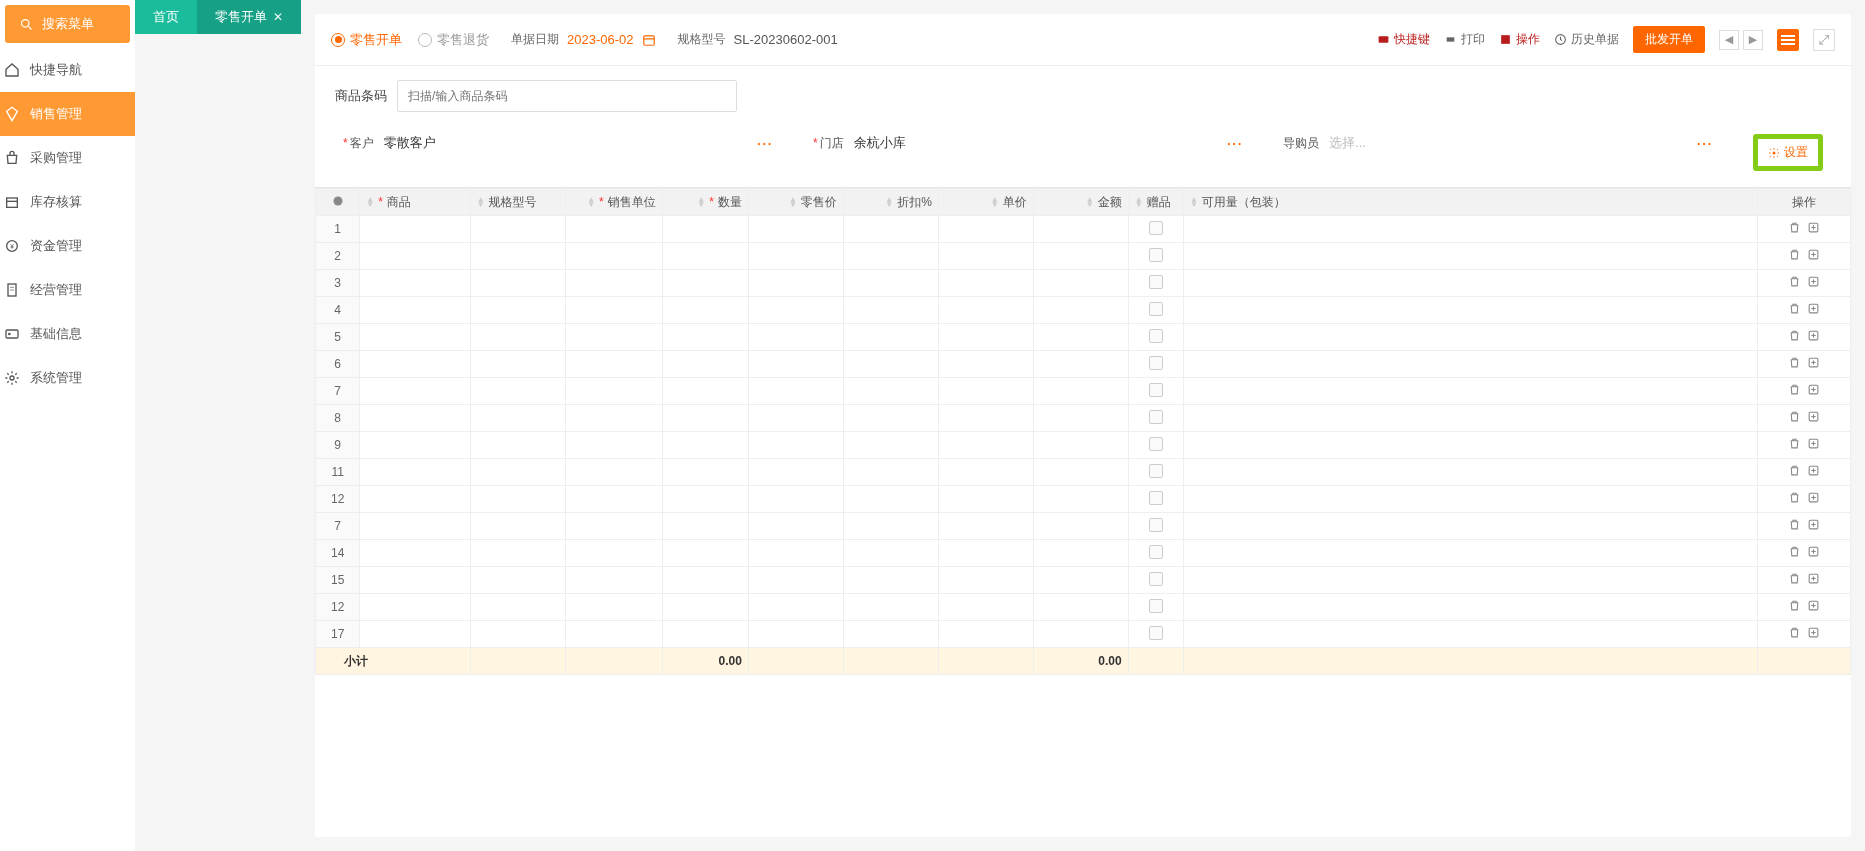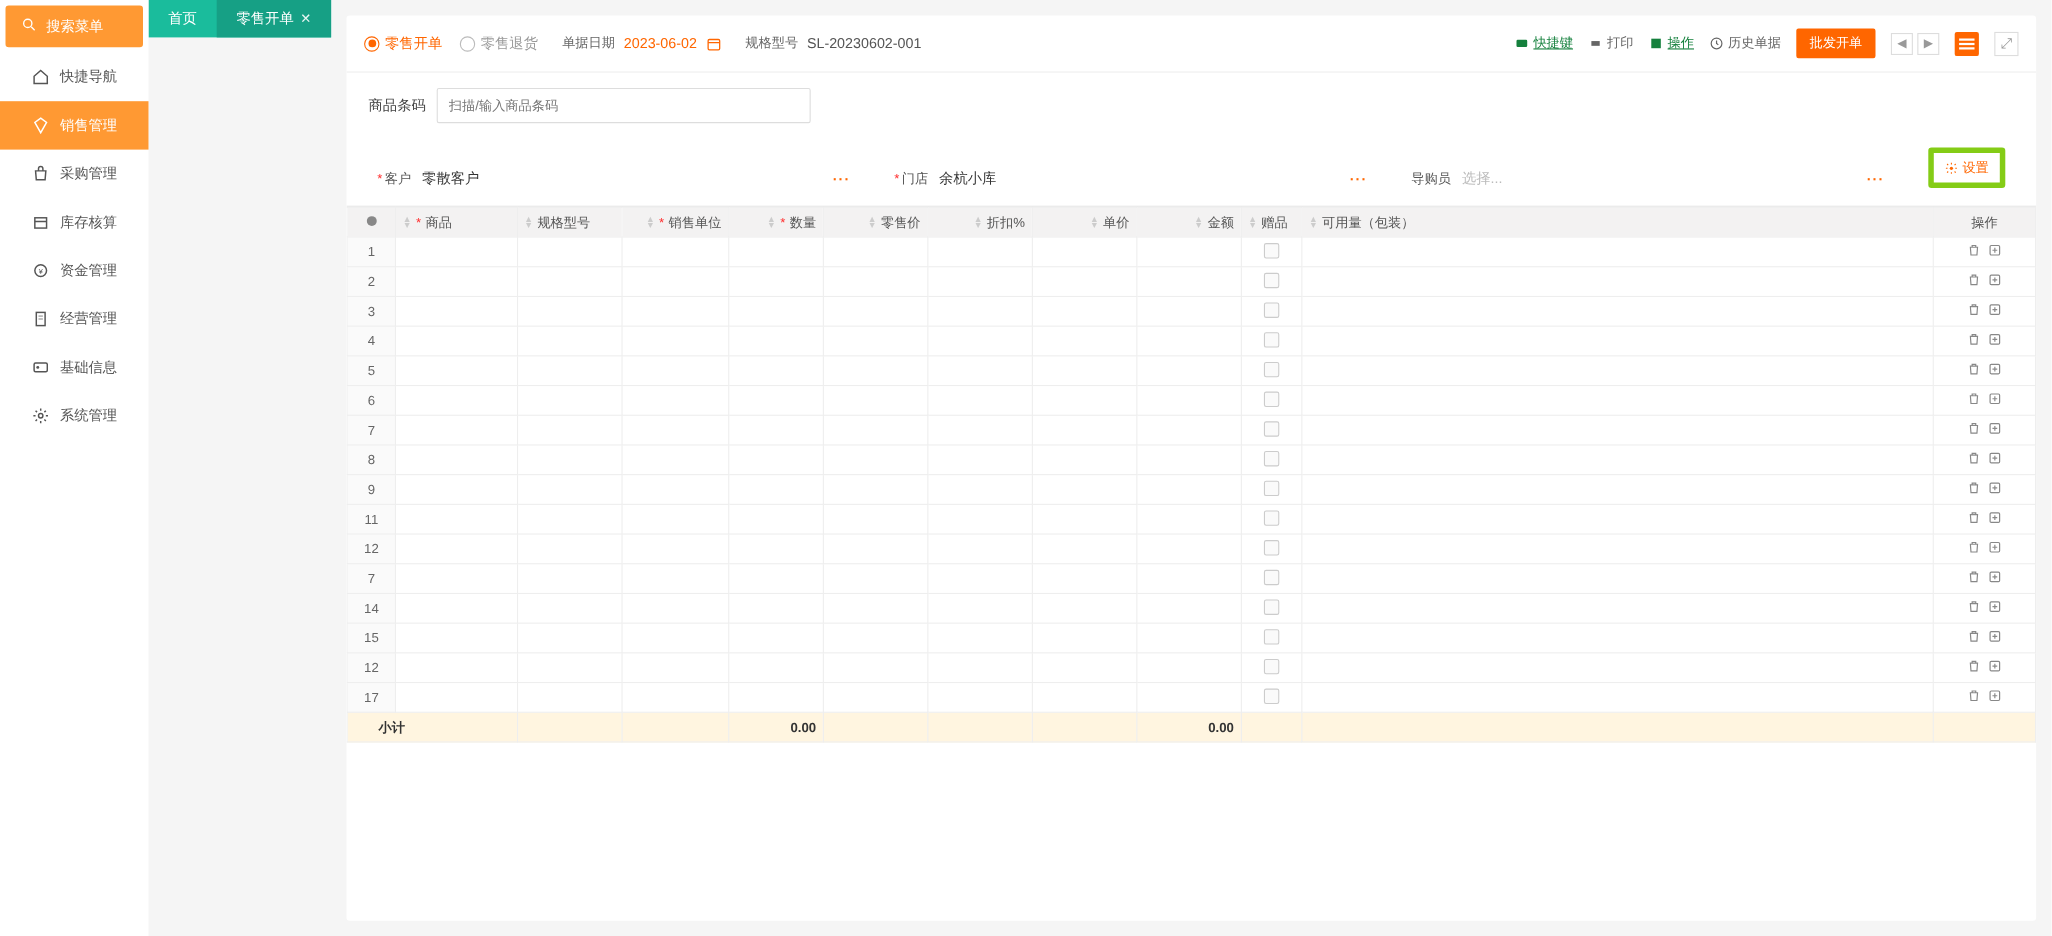--- a/index.html
+++ b/index.html
@@ -2,22 +2,22 @@
 <html><head>
 <meta charset="utf-8">
 <style>
 * { margin: 0; padding: 0; box-sizing: border-box; font-family: "Microsoft YaHei", Arial, sans-serif; }
 body { background: #f5f5f5; color: #333; font-size: 13px; width: 1865px; height: 851px; overflow: hidden; }
 
 .layout { display: flex; height: 100%; }
 
 
 .sidebar { width: 135px; background: #fff; display: flex; flex-direction: column; flex-shrink: 0; }
-.search-btn { background: #ff9933; color: #fff; padding: 10px 14px; margin: 5px; border-radius: 3px; display: flex; align-items: flex-start; gap: 8px; cursor: pointer; font-size: 13px; }
-.menu-item { padding: 13px 18px; display: flex; align-items: center; gap: 10px; cursor: pointer; color: #555; fill: #555; justify-content: center; }
+.search-btn { background: #ff9933; color: #fff; padding: 10px 14px; margin: 5px; border-radius: 3px; display: flex; align-items: center; gap: 8px; cursor: pointer; font-size: 13px; }
+.menu-item { padding: 13px 4px; display: flex; align-items: center; gap: 10px; cursor: pointer; color: #555; fill: #555; }
 .menu-item.active { background: #ff9933; color: #fff; fill: #fff; }
 .menu-item svg { width: 16px; height: 16px; flex-shrink: 0; }
 
 
 .main { flex: 1; display: flex; flex-direction: row; overflow: hidden; }
 
 
 .top-tabs { background: #1abc9c; color: #fff; display: flex; height: 34px; align-items: stretch; }
 .tab { padding: 0 18px; display: flex; align-items: center; gap: 6px; cursor: pointer; font-size: 13px; }
 .tab.active { background: #16a085; }
@@ -35,36 +35,36 @@
 .radio-o.on { border-color:#ff6600; }
 .radio-o.on::after { content:""; width:7px; height:7px; border-radius:50%; background:#ff6600; }
 .radio span.lbl.on { color:#ff6600; }
 .radio span.lbl { color:#999; }
 .kv { display:flex; align-items:center; gap:8px; }
 .kv .lbl { color:#666; font-size:12px; }
 .kv .val { color:#ff6600; font-size:13px; }
 
 .top-right { display:flex; align-items:center; gap:14px; }
 .link-act { display:flex; align-items:center; gap:4px; color:#666; cursor:pointer; font-size:12px; }
-.link-act.or { color:#15803d;text-decoration:underline; }
+.link-act.or { color:#b91c1c; }
 .link-act svg { width:13px; height:13px; fill:currentColor; }
 .btn-primary { background:#ff6600; color:#fff; padding:5px 12px; border-radius:2px; cursor:pointer; font-size:12px; }
 .pager { display:flex; gap:4px; }
 .pager-btn { width:20px; height:20px; border:1px solid #ddd; display:flex; align-items:center; justify-content:center; cursor:pointer; color:#999; font-size:11px; }
 .sq { width:22px; height:22px; background:#ff6600; border-radius:2px; display:flex; align-items:center; justify-content:center; cursor:pointer; }
 .sq span { width:14px; height:2px; background:#fff; box-shadow:0 -4px 0 #fff, 0 4px 0 #fff; }
 .sq2 { width:22px; height:22px; border:1px solid #ddd; display:flex; align-items:center; justify-content:center; cursor:pointer; color:#999; }
 
 
 .barcode-row { display:flex; align-items:center; gap:10px; padding: 14px 20px; }
 .barcode-row .lbl { color:#444; font-size:13px; }
 .barcode-input { width:340px; padding:8px 10px; border:1px solid #ddd; border-radius:2px; font-size:12px; outline:none; }
 
 
-.selectors { display:flex; align-items:flex-end; gap:40px; padding: 8px 28px 16px 28px; }
+.selectors { display:flex; align-items:flex-start; gap:40px; padding: 8px 28px 16px 28px; }
 .sel { display:flex; align-items:center; gap:10px; flex:1; }
 .sel .lbl { font-size:12px; color:#555; }
 .sel .req { color:#f33; margin-right:2px; }
 .sel .val { flex:1; font-size:13px; color:#333; }
 .sel .ph { flex:1; font-size:13px; color:#bbb; }
 .elps { color:#ff6600; cursor:pointer; letter-spacing:1px; font-weight:bold; }
 .setting-btn { border:5px solid #84cc16; color:#ff6600; padding:5px 10px; border-radius:3px; display:flex; align-items:center; gap:4px; cursor:pointer; font-size:12px; }
 .setting-btn svg { width:12px; height:12px; fill:#ff6600; }
 
 

